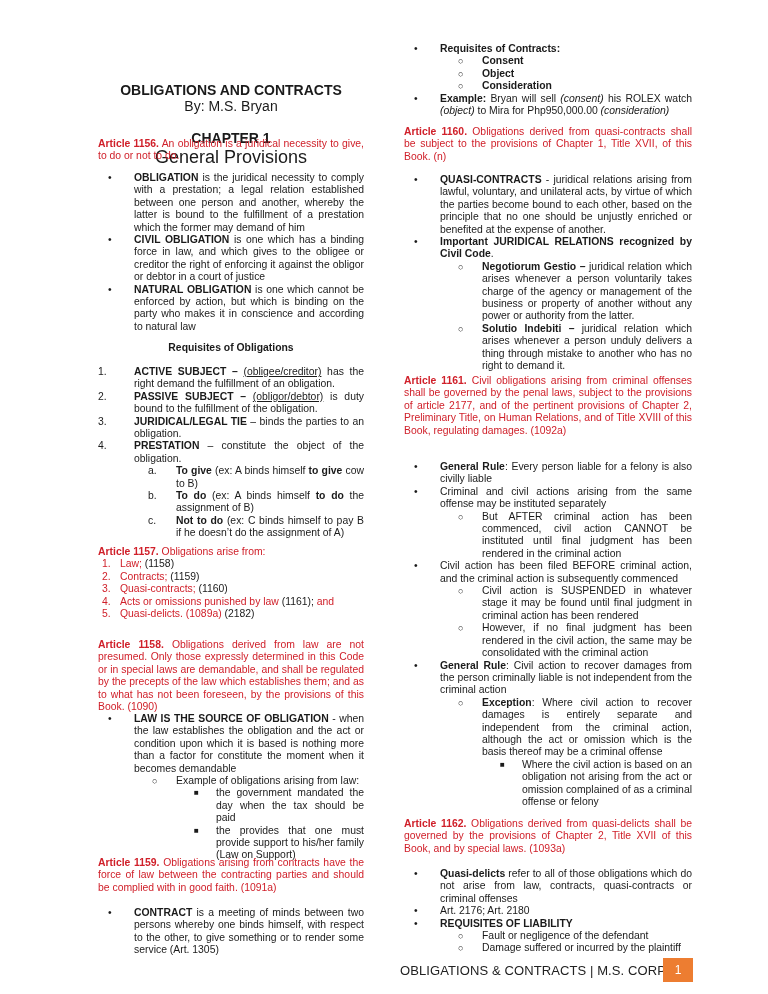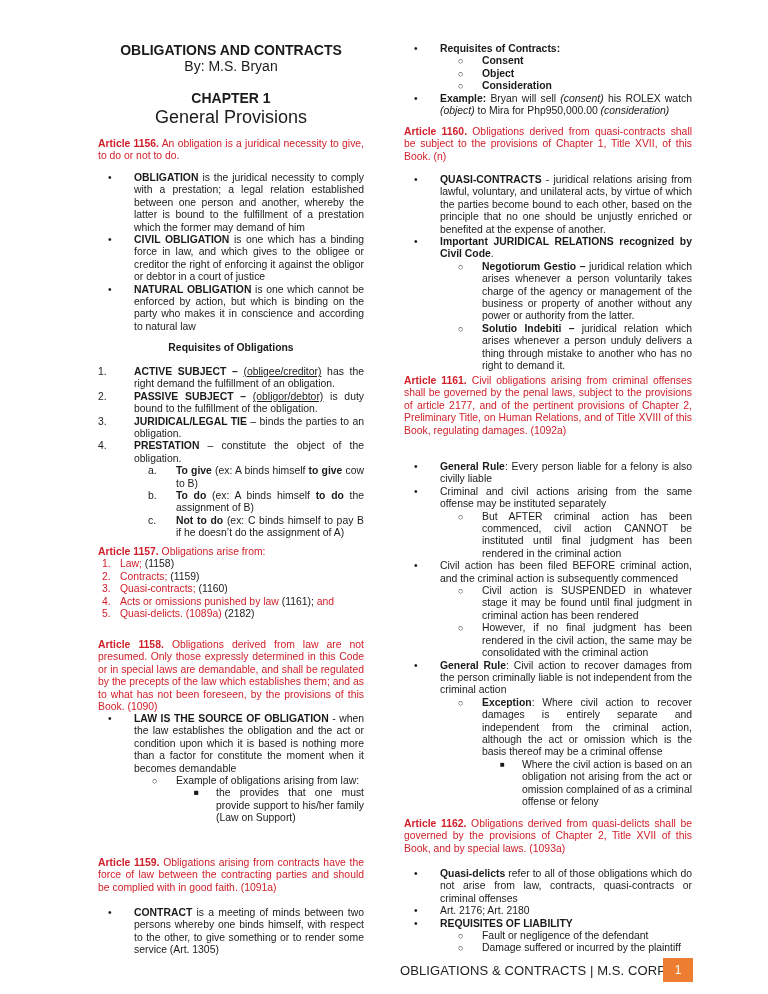--- a/index.html
+++ b/index.html
@@ -1,19 +1,19 @@
 <!DOCTYPE html>
 <html><head>
 <meta charset="utf-8">
 <style>
   html, body { margin: 0; padding: 0; background: #ffffff; }
   body { width: 768px; height: 994px; position: relative; overflow: hidden;
          font-family: "Liberation Sans", sans-serif; color: #1a1a1a; font-size: 10.4px; line-height: 12.4px; }
   .red { color: #d0202a; }
-  .title { position: absolute; left: 98px; width: 266px; text-align: center; }
+  .title { position: absolute; left: 98px; width: 266px; text-align: center; margin-top: 40px; }
   .doc-title { top: 42px; font-weight: bold; font-size: 14px; line-height: 16px; }
   .doc-author { top: 58px; font-size: 14px; line-height: 16px; }
   .chap { top: 90px; font-weight: bold; font-size: 14px; line-height: 16px; }
   .chap-sub { top: 109px; font-weight: normal; font-size: 18px; line-height: 16px; }
   .blk { position: absolute; }
   .art { text-align: justify; }
   ul, ol { margin: 0; padding: 0; list-style: none; }
   .li { position: relative; text-align: justify; }
   .l1 { padding-left: 36px; }
   .l1 .mk { position: absolute; left: 10px; top: 0; }
@@ -77,21 +77,21 @@
   </ol>
 </div>
 
 <div class="blk art red" style="left:98px;top:639px;width:266px;">
   <b>Article 1158.</b><span> Obligations derived from law are not presumed. Only those expressly determined in this Code or in special laws are demandable, and shall be regulated by the precepts of the law which establishes them; and as to what has not been foreseen, by the provisions of this Book. (1090)</span>
 </div>
 
 <ul class="blk" style="left:98px;top:713px;width:266px;">
   <li class="li l1"><span class="mk">•</span><b>LAW IS THE SOURCE OF OBLIGATION</b><span> - when the law establishes the obligation and the act or condition upon which it is based is nothing more than a factor for constitute the moment when it becomes demandable</span></li>
   <li class="li l2"><span class="mk">○</span><span>Example of obligations arising from law:</span></li>
-  <li class="li l3"><span class="mk">■</span></li>
+  <li class="li l3"><span class="mk">■</span><span>the government mandated the day when the tax should be paid</span></li>
   <li class="li l3"><span class="mk">■</span><span>the provides that one must provide support to his/her family (Law on Support)</span></li>
 </ul>
 
 <div class="blk art red" style="left:98px;top:857px;width:266px;">
   <b>Article 1159.</b><span> Obligations arising from contracts have the force of law between the contracting parties and should be complied with in good faith. (1091a)</span>
 </div>
 
 <ul class="blk" style="left:98px;top:907px;width:266px;">
   <li class="li l1"><span class="mk">•</span><b>CONTRACT</b><span> is a meeting of minds between two persons whereby one binds himself, with respect to the other, to give something or to render some service (Art. 1305)</span></li>
 </ul>

